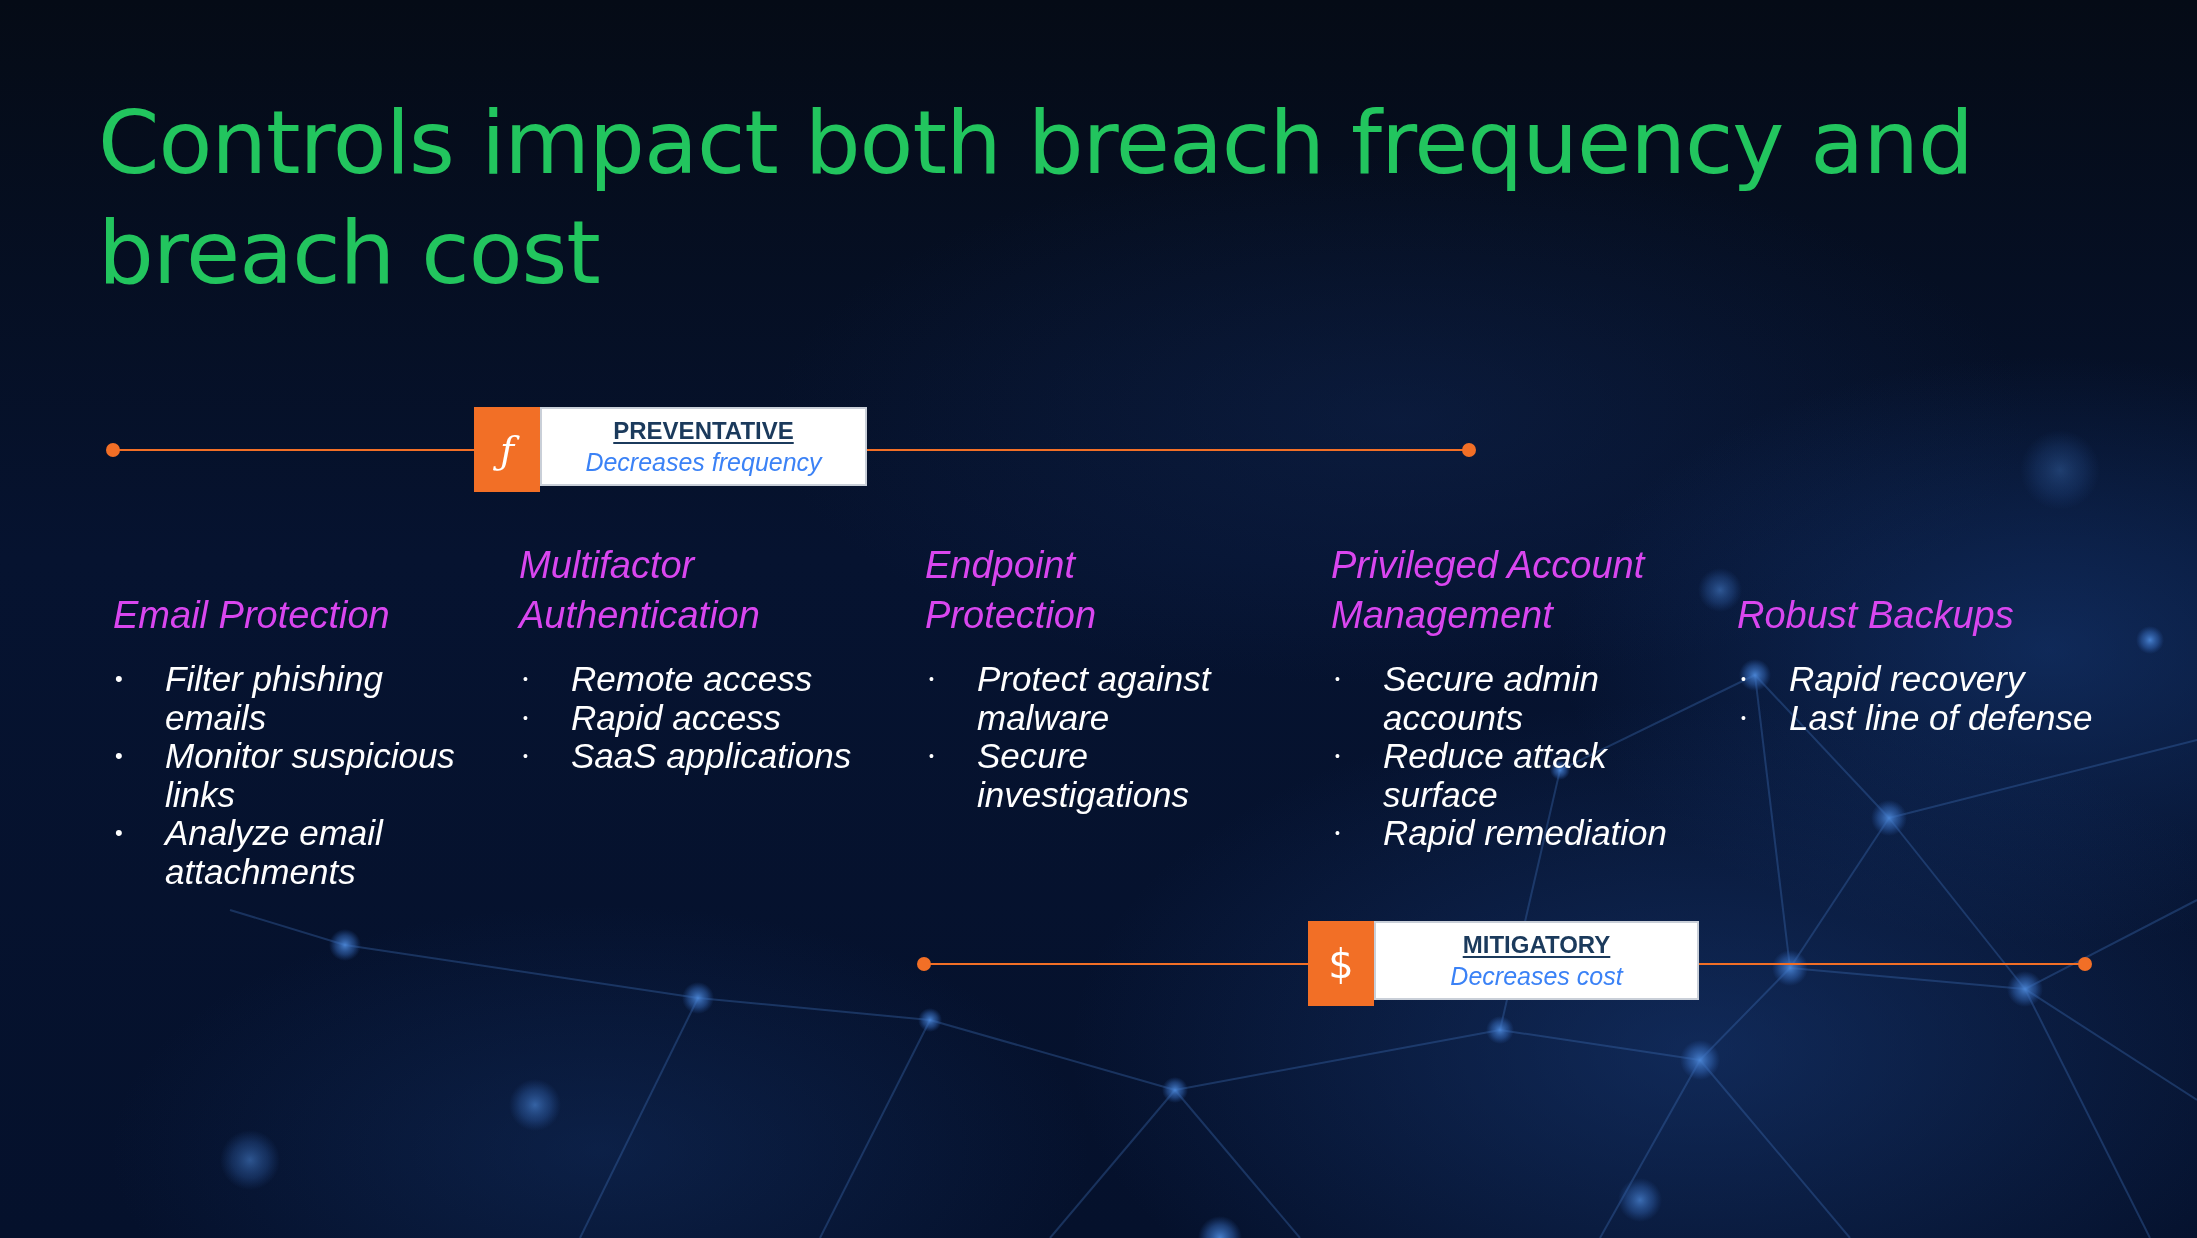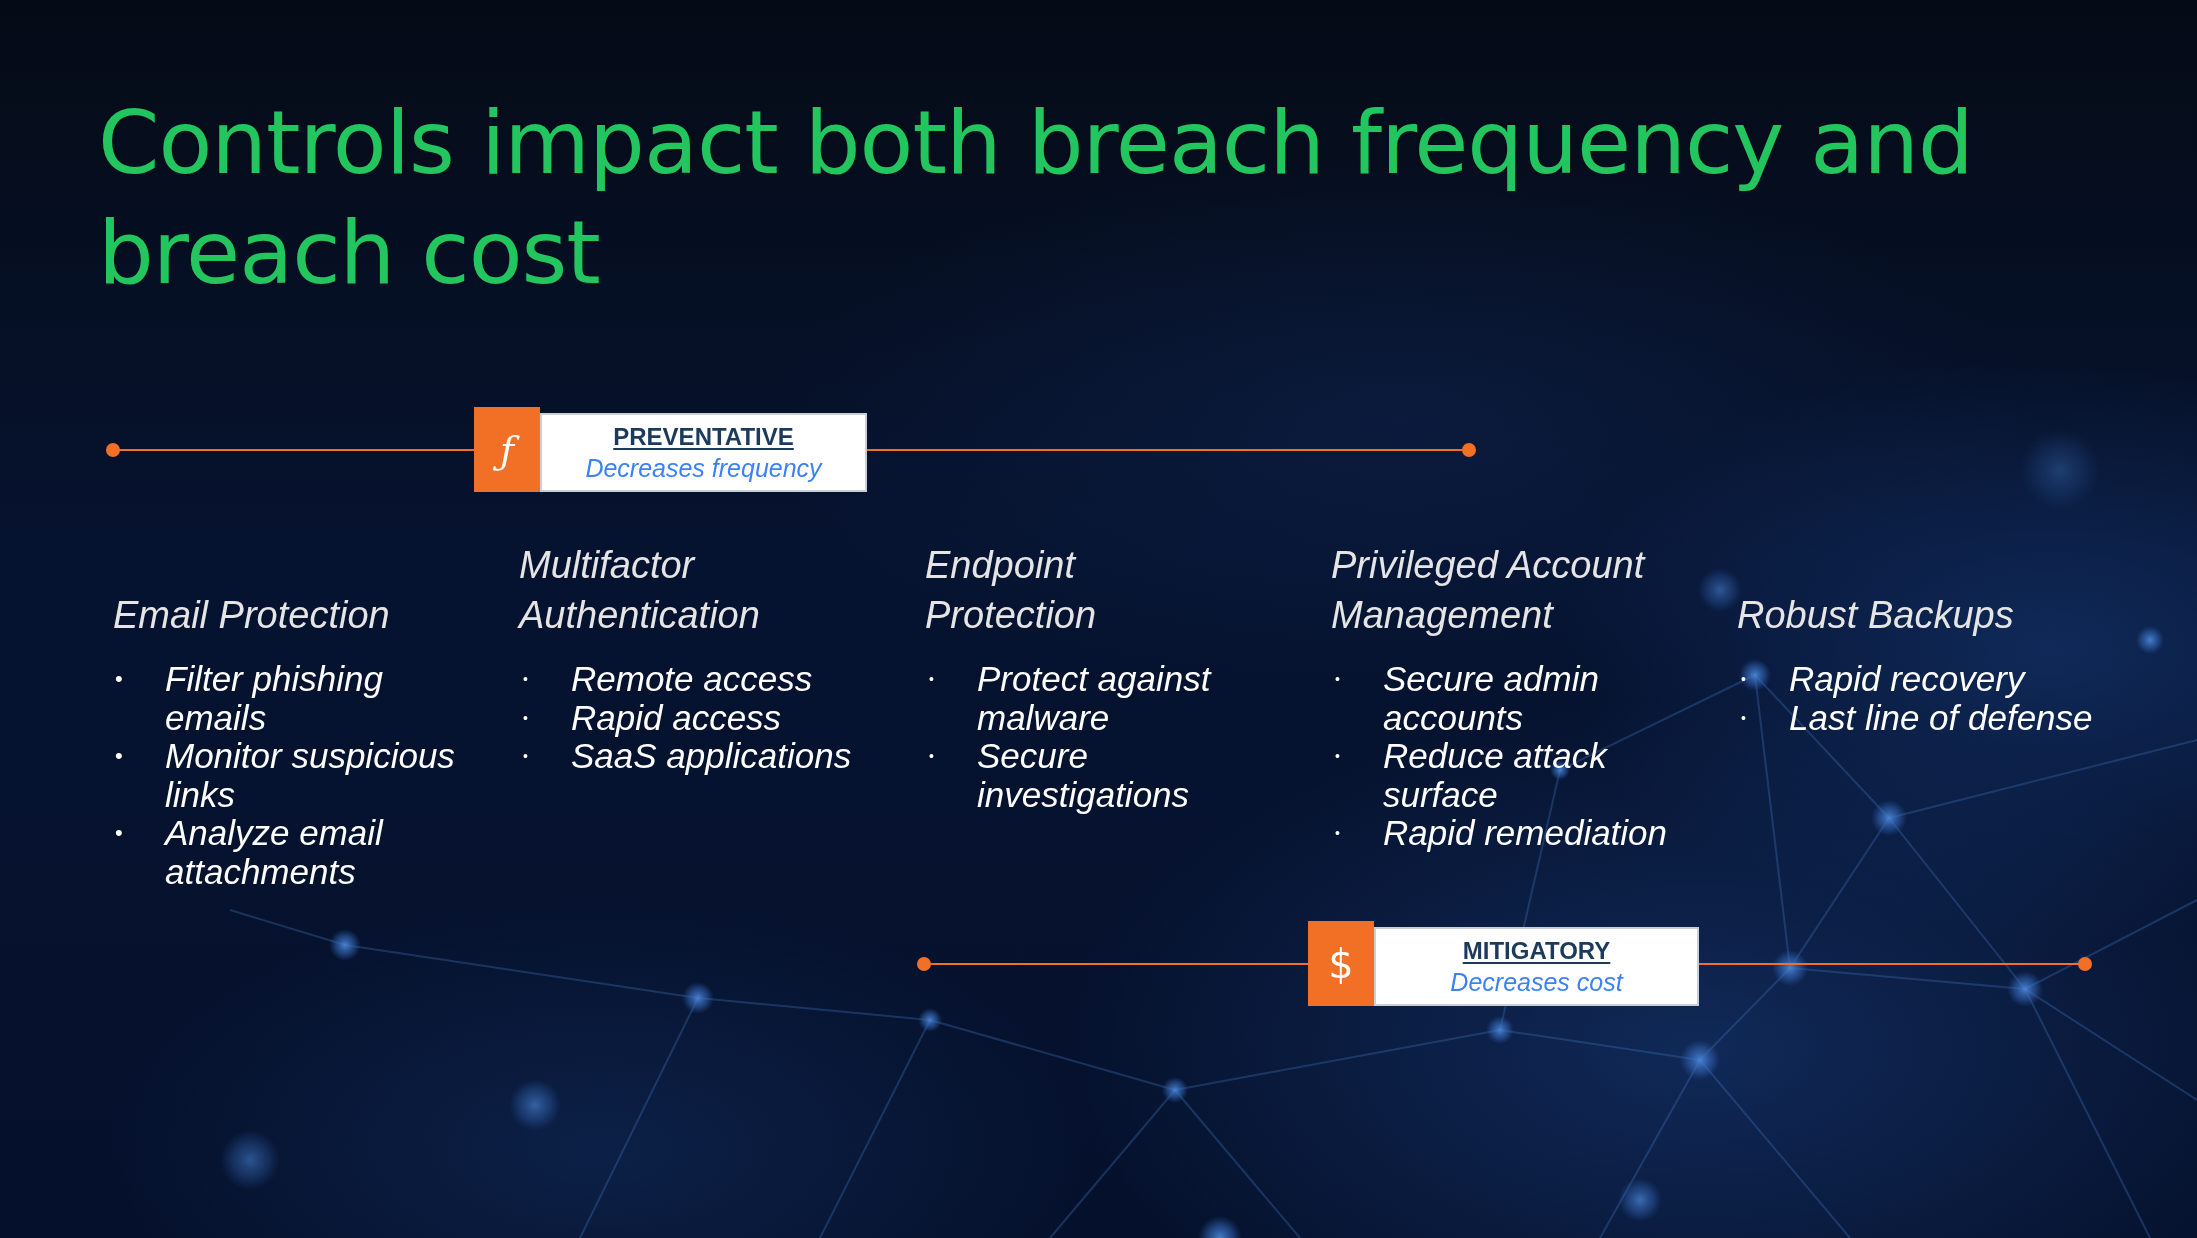--- a/index.html
+++ b/index.html
@@ -71,21 +71,21 @@
     font-size: 38px;
   }
   .badge-icon.dollar {
     font-family: "DejaVu Sans", sans-serif;
     font-style: normal;
     font-size: 40px;
   }
   .badge-body {
     background: #ffffff;
     border: 2px solid #c9cfd8;
-    margin-top: 6px;
+    margin-top: 0;
     height: 79px;
     display: flex;
     flex-direction: column;
     align-items: center;
     justify-content: center;
     box-sizing: border-box;
   }
   .badge-label {
     color: #1b3a5c;
     font-weight: bold;
@@ -104,21 +104,21 @@
   .col {
     position: absolute;
     top: 530px;
     width: 400px;
   }
   .col-heading {
     height: 110px;
     display: flex;
     align-items: flex-end;
     margin: 0;
-    color: #e5e5e5;
+    color: #d946ef;
     font-style: italic;
     font-weight: normal;
     font-size: 38px;
     line-height: 50px;
   }
   .col-heading span {
     display: block;
   }
   .bullets {
     list-style: none;

